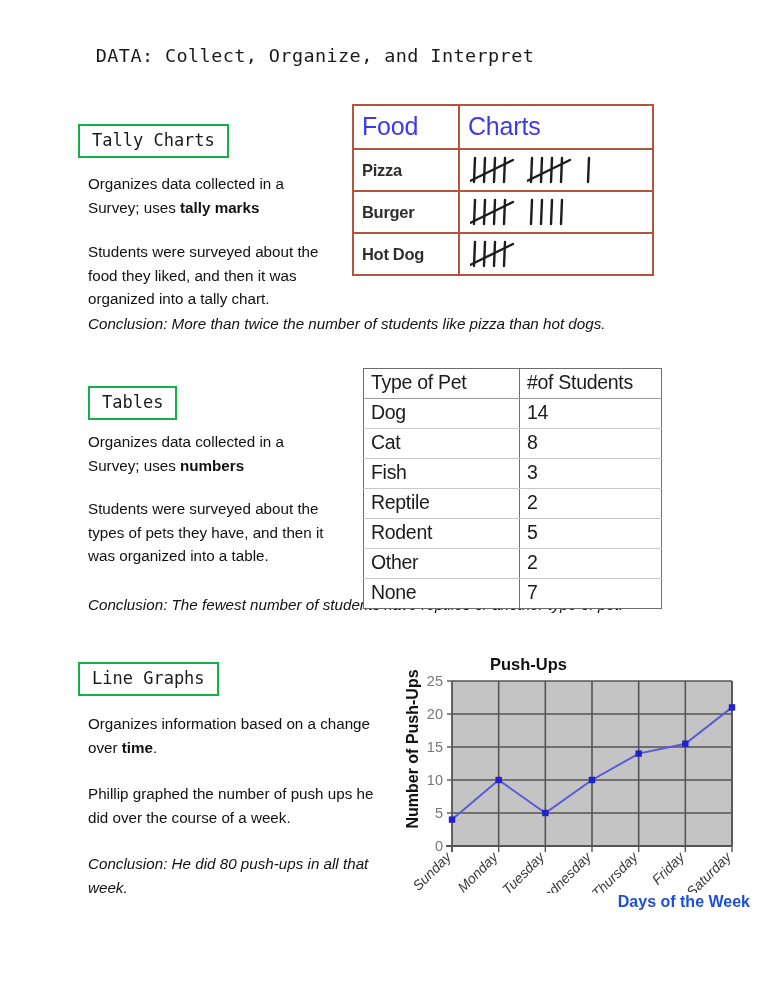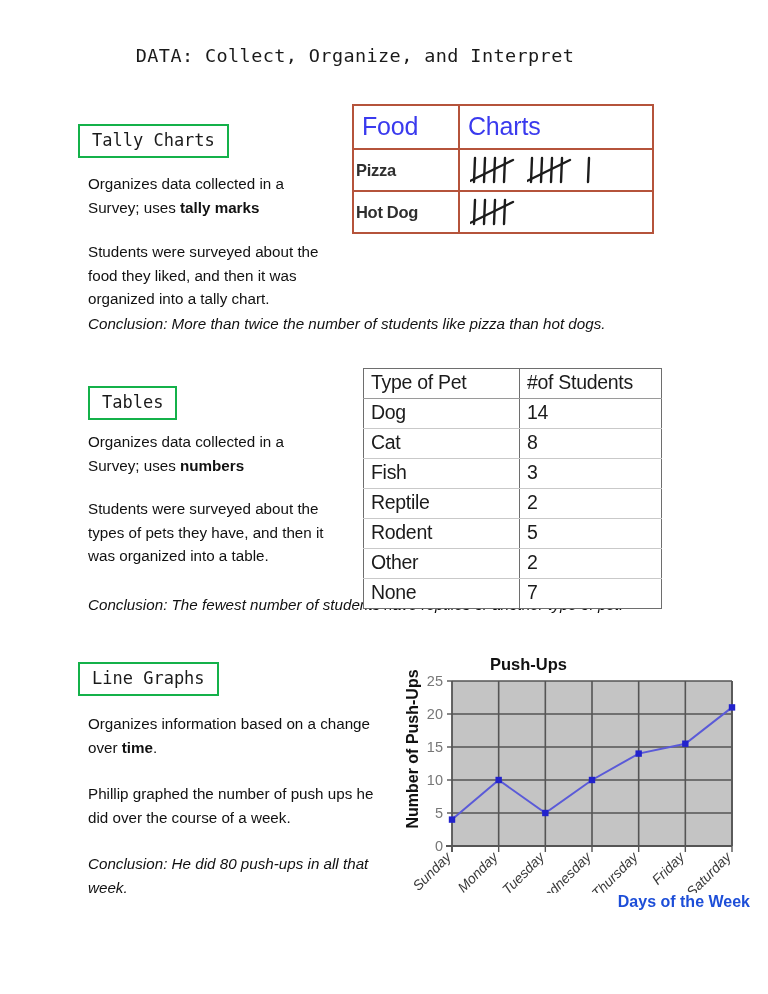--- a/index.html
+++ b/index.html
@@ -13,29 +13,28 @@
     position: relative;
     font-family: "Liberation Sans", sans-serif;
     color: #000000;
     overflow: hidden;
   }
 
   
   .page-title {
     position: absolute;
     top: 45px;
-    left: 12px;
+    left: 0;
     width: 630px;
     text-align: center;
     font-family: "DejaVu Sans Mono", monospace;
     font-size: 18.5px;
     letter-spacing: 0.4px;
     color: #1a1a1a;
     white-space: nowrap;
-    padding-left: 28px;
   }
 
   
   .heading-box {
     position: absolute;
     border: 2px solid #14b14a;
     background: #ffffff;
     font-family: "DejaVu Sans Mono", monospace;
     font-size: 17px;
     color: #1a1a1a;
@@ -88,21 +87,21 @@
     color: #3a3aee;
     padding: 1px 0 3px 8px;
     letter-spacing: -0.2px;
   }
   .tally-table tr.header-row td { height: 42px; }
   .tally-table .food-name {
     font-family: "Liberation Sans", sans-serif;
     font-weight: bold;
     font-size: 16.5px;
     color: #2e2e2e;
-    padding-left: 2px;
+    padding-left: 8px;
     letter-spacing: -0.3px;
   }
   .tally-cell { padding-left: 10px !important; }
   .tally-groups {
     display: flex;
     align-items: center;
     gap: 11px;
     height: 40px;
   }
   .tally-svg { display: block; }
@@ -224,20 +223,42 @@
             </svg>
             <svg width="46" height="32" class="tally-svg">
               <line x1="5" y1="4" x2="4" y2="28" stroke="#1c1c1c" stroke-width="2.4" stroke-linecap="round"></line>
               <line x1="15" y1="4" x2="14" y2="28" stroke="#1c1c1c" stroke-width="2.4" stroke-linecap="round"></line>
               <line x1="25" y1="4" x2="24" y2="28" stroke="#1c1c1c" stroke-width="2.4" stroke-linecap="round"></line>
               <line x1="35" y1="4" x2="34" y2="28" stroke="#1c1c1c" stroke-width="2.4" stroke-linecap="round"></line>
               <line x1="0" y1="27" x2="43" y2="6" stroke="#1c1c1c" stroke-width="2.4" stroke-linecap="round"></line>
             </svg>
             <svg width="14" height="32" class="tally-svg">
               <line x1="5" y1="4" x2="4" y2="28" stroke="#1c1c1c" stroke-width="2.4" stroke-linecap="round"></line>
+            </svg>
+          </div>
+    </td>
+  </tr>
+  <tr>
+    <td class="label-col">
+      <div class="food-name">Burger</div>
+    </td>
+    <td class="tally-cell">
+      <div class="tally-groups">
+            <svg width="46" height="32" class="tally-svg">
+              <line x1="5" y1="4" x2="4" y2="28" stroke="#1c1c1c" stroke-width="2.4" stroke-linecap="round"></line>
+              <line x1="15" y1="4" x2="14" y2="28" stroke="#1c1c1c" stroke-width="2.4" stroke-linecap="round"></line>
+              <line x1="25" y1="4" x2="24" y2="28" stroke="#1c1c1c" stroke-width="2.4" stroke-linecap="round"></line>
+              <line x1="35" y1="4" x2="34" y2="28" stroke="#1c1c1c" stroke-width="2.4" stroke-linecap="round"></line>
+              <line x1="0" y1="27" x2="43" y2="6" stroke="#1c1c1c" stroke-width="2.4" stroke-linecap="round"></line>
+            </svg>
+            <svg width="44" height="32" class="tally-svg">
+              <line x1="5" y1="4" x2="4" y2="28" stroke="#1c1c1c" stroke-width="2.4" stroke-linecap="round"></line>
+              <line x1="15" y1="4" x2="14" y2="28" stroke="#1c1c1c" stroke-width="2.4" stroke-linecap="round"></line>
+              <line x1="25" y1="4" x2="24" y2="28" stroke="#1c1c1c" stroke-width="2.4" stroke-linecap="round"></line>
+              <line x1="35" y1="4" x2="34" y2="28" stroke="#1c1c1c" stroke-width="2.4" stroke-linecap="round"></line>
             </svg>
           </div>
     </td>
   </tr>
   <tr>
     <td class="label-col">
       <div class="food-name">Hot Dog</div>
     </td>
     <td class="tally-cell">
       <div class="tally-groups">

